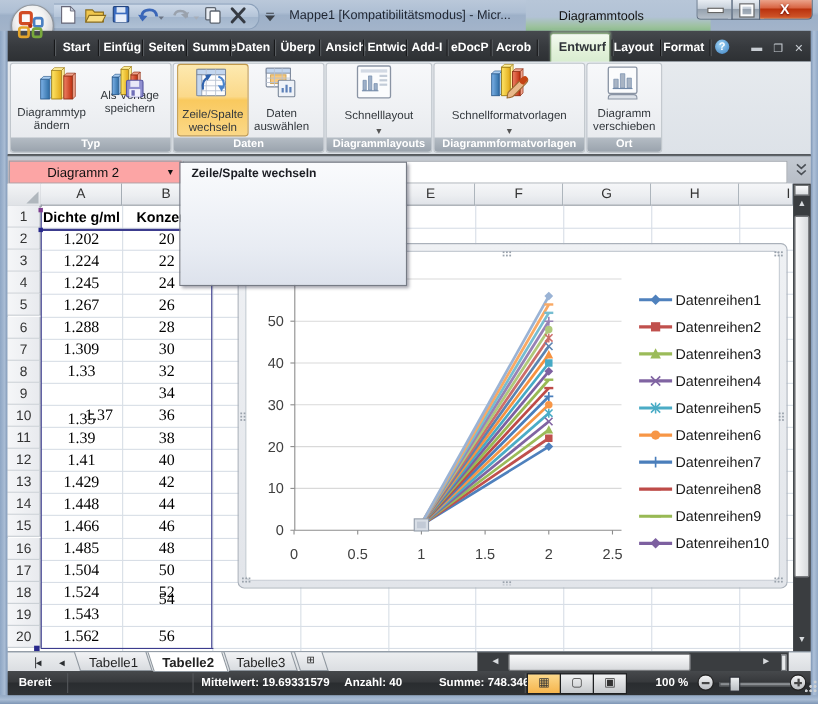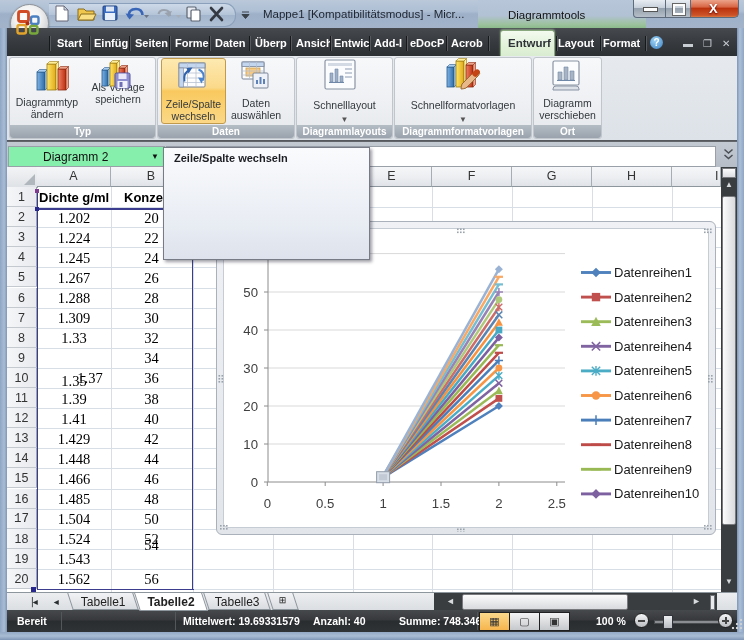--- a/index.html
+++ b/index.html
@@ -49,21 +49,21 @@
      background:linear-gradient(180deg,#e6eaee 0%,#dde2e8 100%);border-bottom:2px solid #55595e;}
   .rgroup{position:absolute;top:1px;height:80px;border:1px solid #c0c6cc;border-radius:3px;
      background:linear-gradient(180deg,#f7f8fa 0%,#eef0f3 55%,#e5e8ec 100%);}
   .rglabel{position:absolute;left:0;bottom:0;width:100%;height:13px;border-radius:0 0 3px 3px;
      background:linear-gradient(180deg,#b4bcc4,#9aa3ad);color:#fff;font-size:10px;font-weight:bold;
      text-align:center;line-height:13px;}
   .rbtxt{position:absolute;width:100%;text-align:center;font-size:10.5px;color:#33383d;line-height:11.5px;}
   
   #fbar{left:7px;top:141px;width:730px;height:26px;background:linear-gradient(180deg,#c4cad2,#b7bdc6);
         border-top:1px solid #62666b;}
-  #namebox{left:8px;top:146px;width:155px;height:19px;background:#86efac;border:1px solid #9aa0a8;}
+  #namebox{left:8px;top:146px;width:155px;height:19px;background:#fca5a5;border:1px solid #9aa0a8;}
   #namebox span{position:absolute;left:34px;top:3px;font-size:12px;color:#111;}
   #nbarrow{position:absolute;left:142px !important;top:5px !important;font-size:8px !important;color:#333;}
   #fwhite{left:166px;top:146px;width:548px;height:19px;background:#fff;border:1px solid #9aa0a8;}
   #fchev{left:723px;top:147px;width:13px;height:18px;}
   
   #sheet{left:7px;top:167px;width:714px;height:425px;background:#fff;}
   #corner{left:0;top:0;width:30px;height:20px;background:linear-gradient(180deg,#f3f4f6,#dfe2e6);
           border-right:1px solid #9ba3ab;border-bottom:1px solid #9ba3ab;}
   #corner:after{content:"";position:absolute;right:2px;bottom:2px;border-left:11px solid transparent;
           border-bottom:11px solid #b0b7bd;}
@@ -154,21 +154,21 @@
 
 <div class="abs" id="tabrow"></div>
 <div class="abs" id="tab-active">
     <span>Entwurf</span>
   </div>
 
 <div class="abs" id="ribbon"></div>
 <div class="rtab" style="left:57px">Start</div>
 <div class="rtab" style="left:94px">Einfüg</div>
 <div class="rtab" style="left:135px">Seiten</div>
-<div class="rtab" style="left:175px">Forme</div>
+<div class="rtab" style="left:175px">Summe</div>
 <div class="rtab" style="left:215px">Daten</div>
 <div class="rtab" style="left:255px">Überp</div>
 <div class="rtab" style="left:296px">Ansich</div>
 <div class="rtab" style="left:334px">Entwic</div>
 <div class="rtab" style="left:374px">Add-I</div>
 <div class="rtab" style="left:410px">eDocP</div>
 <div class="rtab" style="left:451px">Acrob</div>
 <div class="rtab" style="left:558px">Layout</div>
 <div class="rtab" style="left:603px">Format</div>
 <div class="abs" id="helpq">?</div>
@@ -373,21 +373,21 @@
 <div class="rowhead" style="top:140.6px;height:20.1px;line-height:20.1px;">7</div>
 <div class="rowhead" style="top:160.7px;height:20.1px;line-height:20.1px;">8</div>
 <div class="rowhead" style="top:180.8px;height:20.1px;line-height:20.1px;">9</div>
 <div class="rowhead" style="top:200.9px;height:20.1px;line-height:20.1px;">10</div>
 <div class="rowhead" style="top:221.0px;height:20.1px;line-height:20.1px;">11</div>
 <div class="rowhead" style="top:241.1px;height:20.1px;line-height:20.1px;">12</div>
 <div class="rowhead" style="top:261.2px;height:20.1px;line-height:20.1px;">13</div>
 <div class="rowhead" style="top:281.3px;height:20.1px;line-height:20.1px;">14</div>
 <div class="rowhead" style="top:301.4px;height:20.1px;line-height:20.1px;">15</div>
 <div class="rowhead" style="top:321.5px;height:20.1px;line-height:20.1px;">16</div>
-<div class="rowhead" style="top:341.6px;height:20.1px;line-height:20.1px;font-family:Liberation Mono, monospace;">17</div>
+<div class="rowhead" style="top:341.6px;height:20.1px;line-height:20.1px;">17</div>
 <div class="rowhead" style="top:361.7px;height:20.1px;line-height:20.1px;">18</div>
 <div class="rowhead" style="top:381.8px;height:20.1px;line-height:20.1px;">19</div>
 <div class="rowhead" style="top:401.9px;height:20.1px;line-height:20.1px;">20</div>
 </div>
   <div class="abs" id="cells">
 <div class="vline" style="left:104px;height:405px;"></div>
 <div class="vline" style="left:185.5px;height:405px;"></div>
 <div class="vline" style="left:265.5px;height:405px;"></div>
 <div class="vline" style="left:345.5px;height:405px;"></div>
 <div class="vline" style="left:425px;height:405px;"></div>

